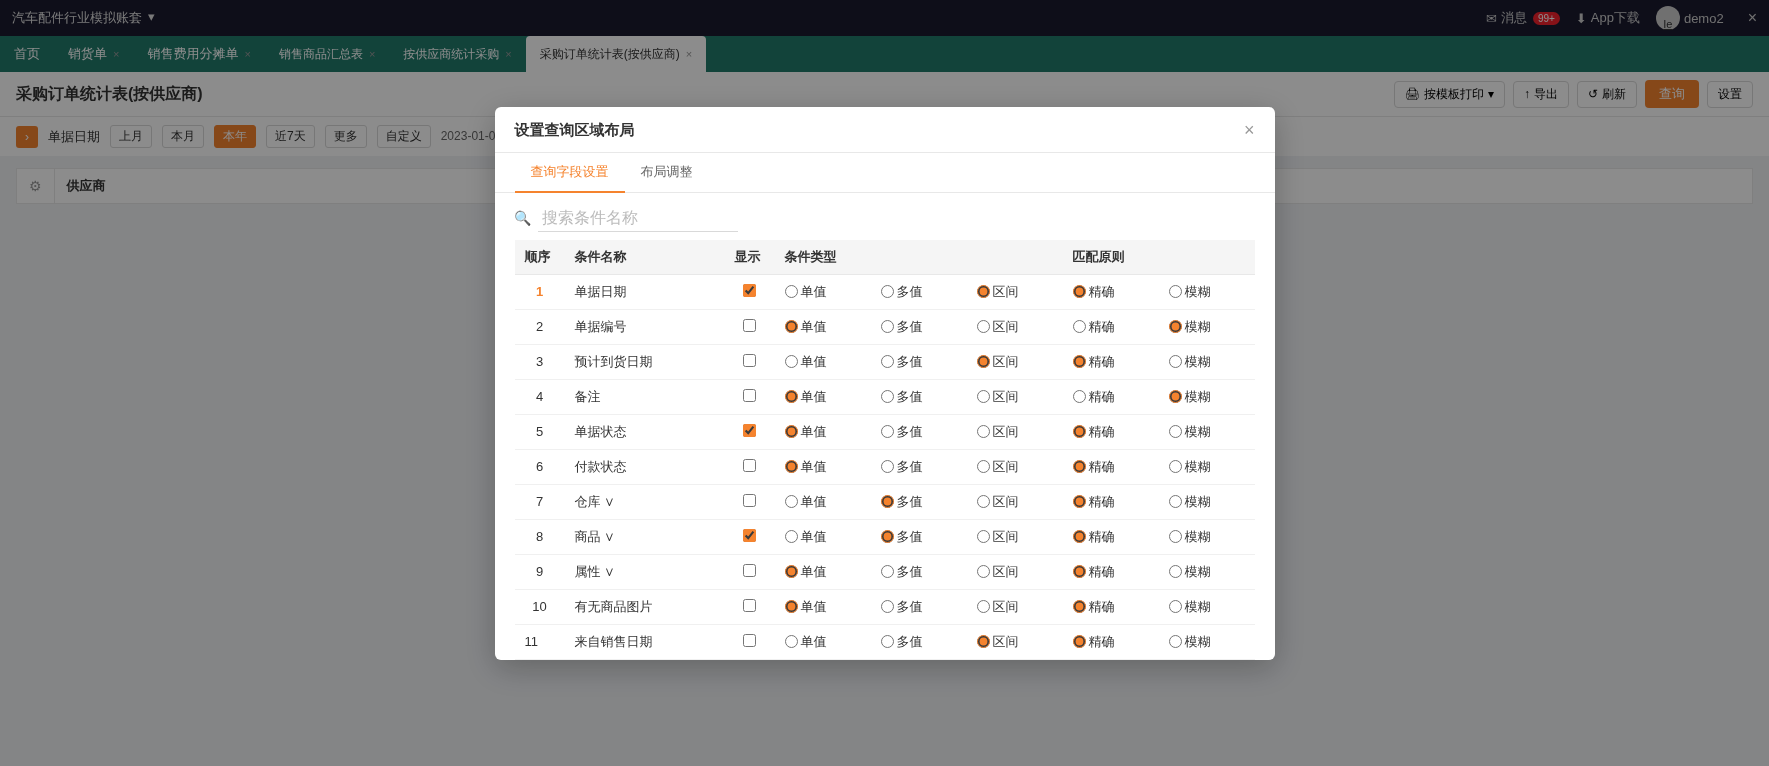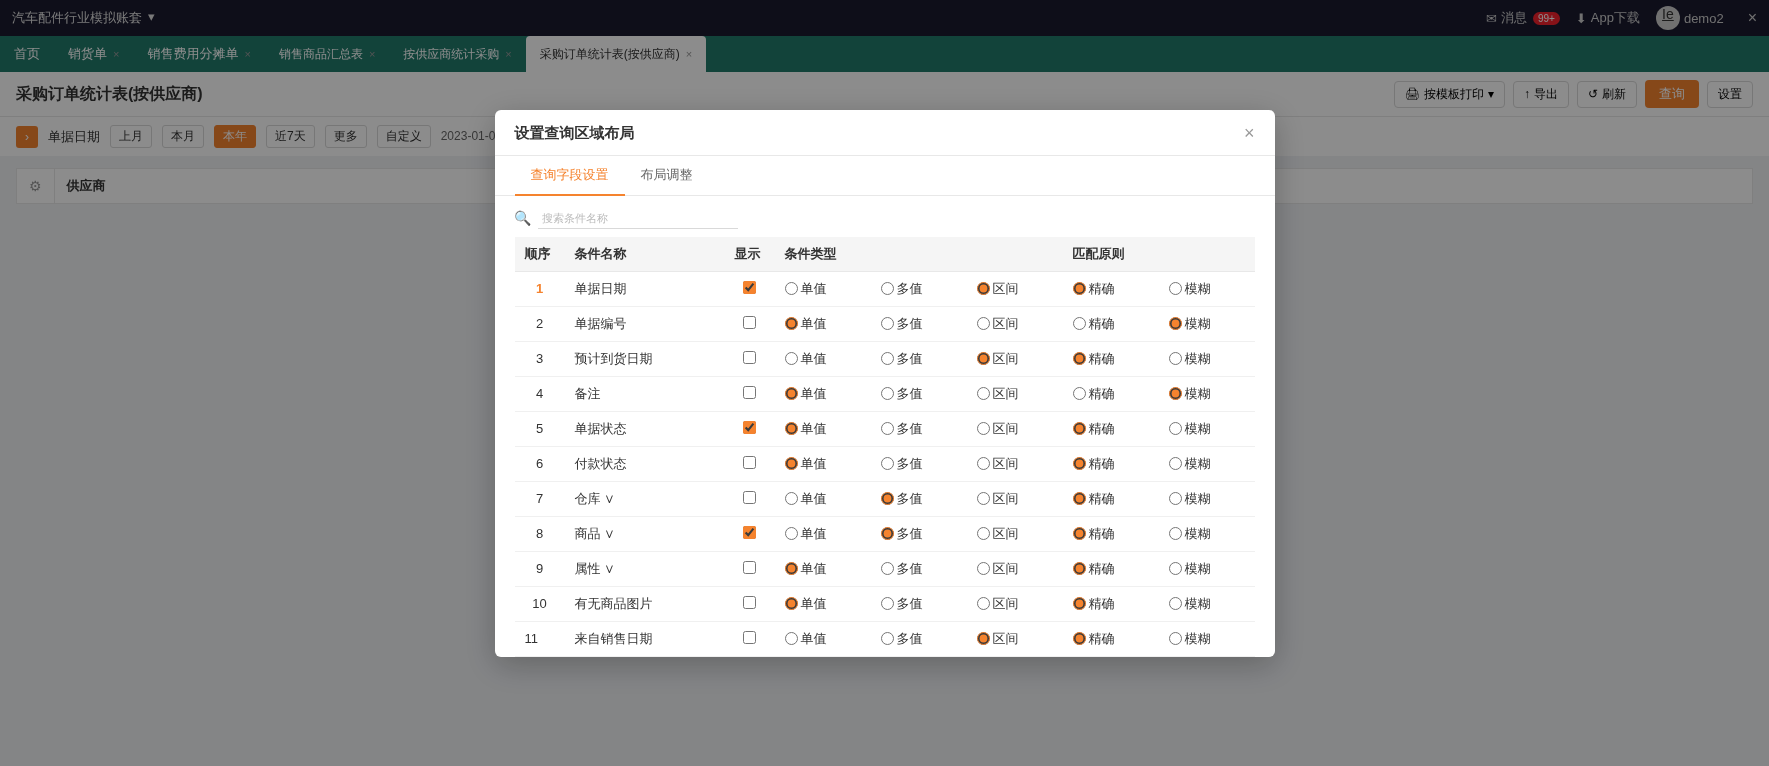--- a/index.html
+++ b/index.html
@@ -13,21 +13,21 @@
       align-items: center;
       justify-content: space-between;
       padding: 0 12px;
       color: #ccc;
     }
     .top-bar-left { font-size: 13px; color: #ddd; display: flex; align-items: flex-start; gap: 6px; }
     .top-bar-right { display: flex; align-items: center; gap: 16px; font-size: 13px; color: #ccc; }
     .top-bar-right .badge { background: #f5222d; color: #fff; border-radius: 10px; padding: 1px 5px; font-size: 10px; margin-left: 2px; }
     .top-bar-right .icon-btn { display: flex; align-items: center; gap: 4px; cursor: pointer; }
     .top-bar-right .close-x { color: #ccc; font-size: 16px; cursor: pointer; margin-left: 8px; }
-    .avatar { width: 24px; height: 24px; border-radius: 50%; background: #ccc; display: flex; align-items: flex-start; justify-content: center; font-size: 14px; color: #333; text-decoration: underline; }
+    .avatar { width: 24px; height: 24px; border-radius: 50%; background: #ccc; display: flex; align-items: flex-end; justify-content: center; font-size: 11px; color: #333; text-decoration: underline; }
 
     
     .tab-bar {
       height: 36px;
       background: #217a6b;
       display: flex;
       align-items: flex-start;
       padding: 0 0 0 0;
     }
     .tab-item {
@@ -132,21 +132,21 @@
     .dialog-search {
       padding: 12px 20px 8px;
       display: flex;
       align-items: center;
       gap: 6px;
     }
     .dialog-search-input {
       border: none;
       border-bottom: 1px solid #d9d9d9;
       outline: none;
-      font-size: 11px;
+      font-size: 16px;
       padding: 4px 4px;
       width: 200px;
       color: #333;
     }
     .dialog-search-input::placeholder { color: #bbb; }
     .search-icon-svg { color: #999; font-size: 14px; }
 
     
     .dialog-table-wrap {
       flex: 1;

